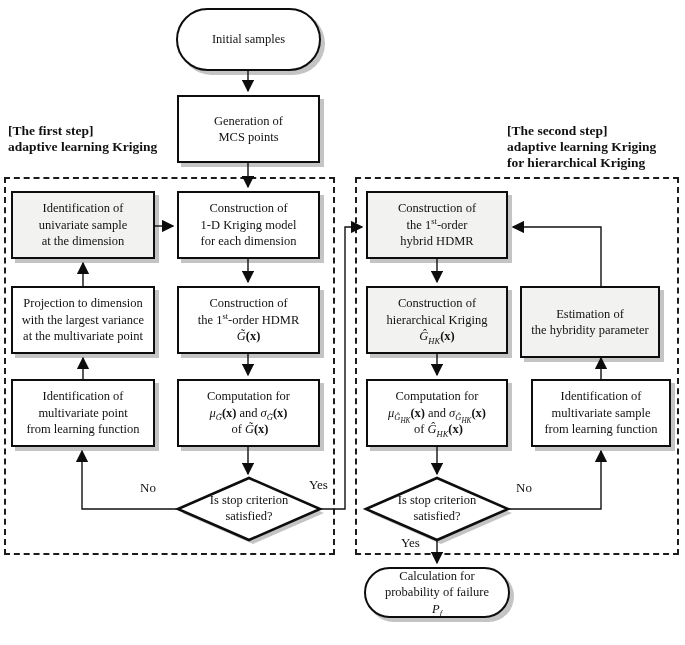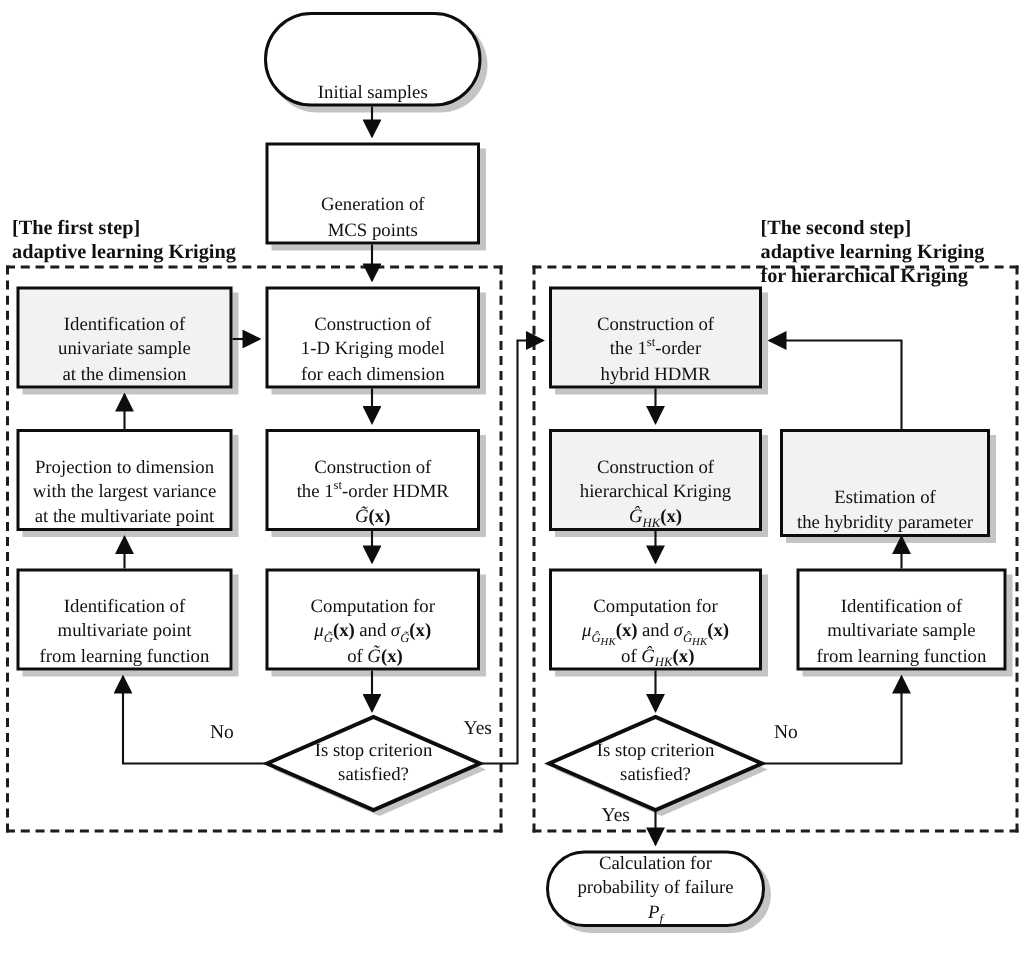--- a/index.html
+++ b/index.html
@@ -4,24 +4,24 @@
 <style>
   html,body{margin:0;padding:0;background:#ffffff;}
   #canvas{
     position:relative;width:685px;height:645px;background:#ffffff;overflow:hidden;
     font-family:"Liberation Serif","DejaVu Serif",serif;color:#111;
   }
   .dashed-region{
     position:absolute;border:2px dashed #1c1c1c;background:transparent;z-index:1;
   }
   .step-label{
-    position:absolute;font-weight:bold;font-size:13.5px;line-height:16px;z-index:2;white-space:nowrap;margin-top:21px;
+    position:absolute;font-weight:bold;font-size:13.5px;line-height:16px;z-index:2;white-space:nowrap;
   }
   .node{
-    position:absolute;display:flex;flex-direction:column;justify-content:flex-end;align-items:center;
+    position:absolute;display:flex;flex-direction:column;justify-content:center;align-items:center;
     text-align:center;font-size:12.5px;line-height:16.5px;z-index:2;box-sizing:border-box;
   }
   .rect{
     border:2.5px solid #0d0d0d;background:#ffffff;box-shadow:4px 4px 0 #c4c4c4;
   }
   .shaded{background:#f2f2f0;}
   .oval{
     border:2.8px solid #0d0d0d;background:#ffffff;border-radius:36px;box-shadow:4px 4px 0 #c4c4c4;
   }
   .diamond-text{

